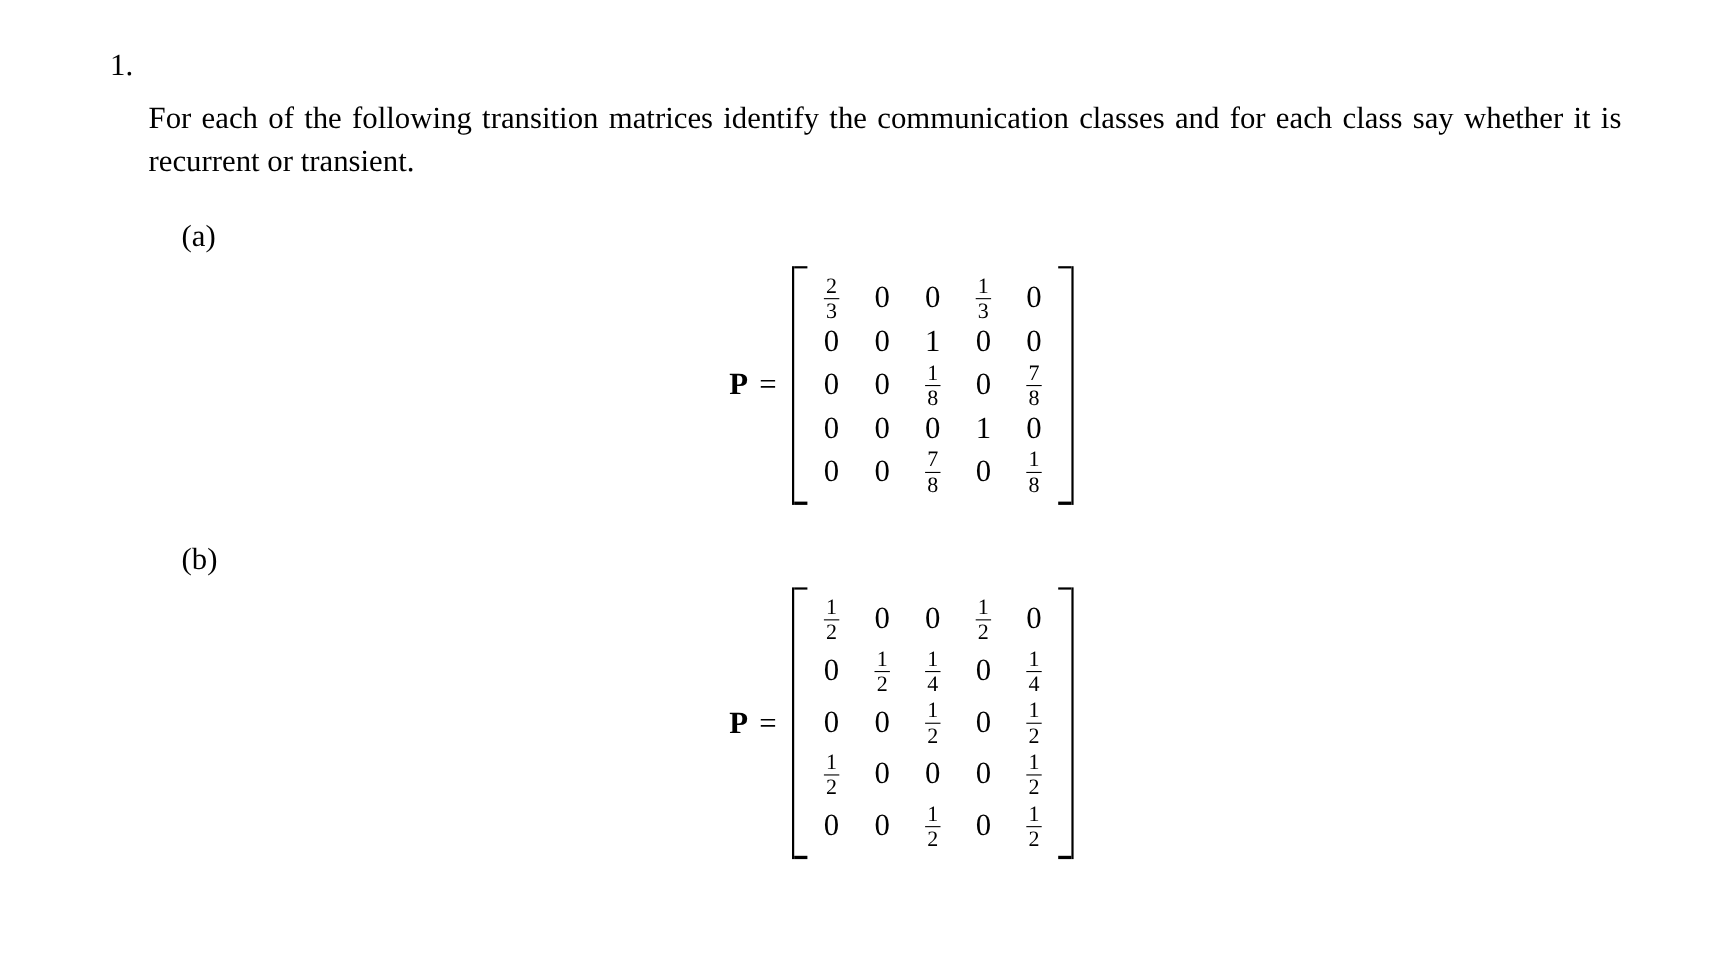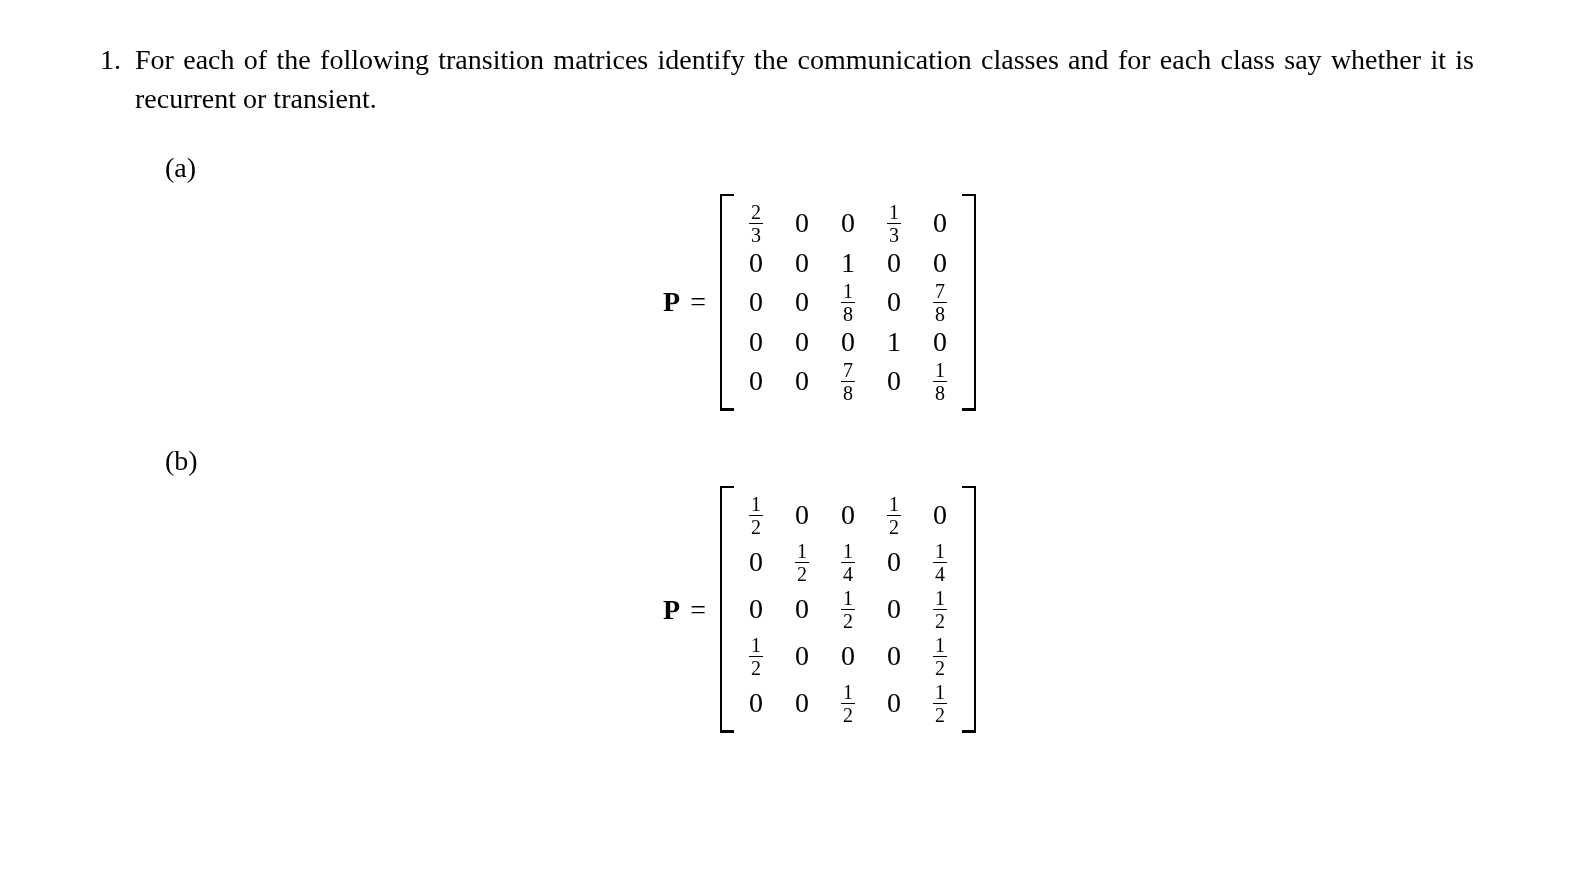--- a/index.html
+++ b/index.html
@@ -16,20 +16,21 @@
     align-items: flex-start;
     max-width: 1400px;
   }
   .num {
     flex: 0 0 auto;
     margin-right: 14px;
   }
   .body {
     flex: 1 1 auto;
     text-align: justify;
+    margin-top: 48px;
   }
   .part {
     margin-top: 30px;
     margin-left: 30px;
   }
   .part-label {
     margin-bottom: 6px;
   }
   .eqline {
     display: flex;

